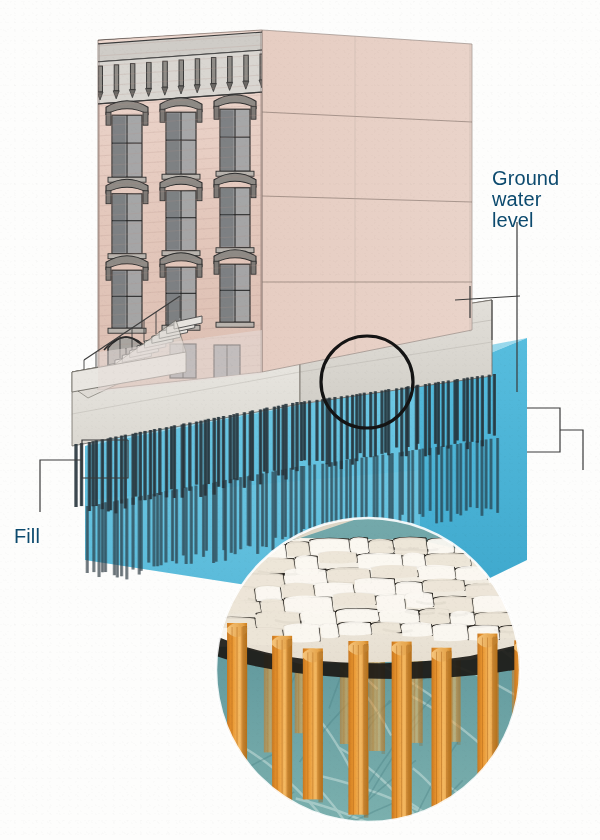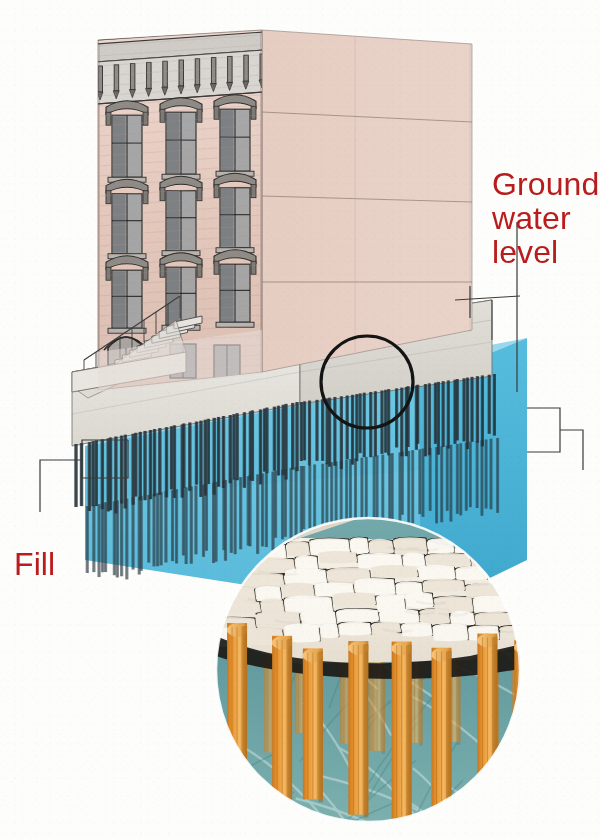--- a/index.html
+++ b/index.html
@@ -7,30 +7,30 @@
   body{
     width:600px;height:840px;position:relative;overflow:hidden;
     font-family:"Liberation Sans","DejaVu Sans",sans-serif;
     background:#fdfdfc;
   }
   #stage{position:absolute;inset:0;width:600px;height:840px;}
   svg#scene{position:absolute;left:0;top:0;width:600px;height:840px;}
 
   .lbl{
     position:absolute;
-    color:#b91c1c;
-    font-size:32px;
+    color:#0c4a6e;
+    font-size:20px;
     line-height:1.06;
     letter-spacing:0.1px;
     font-weight:400;
     white-space:pre-line;
   }
   #label-ground{left:492px;top:168px;}
   #label-silt{left:492px;top:472px;}
-  #label-fill{left:14px;top:548px;text-align:right;}
+  #label-fill{left:14px;top:526px;text-align:right;}
 
   .paper-grain{
     position:absolute;inset:0;pointer-events:none;
     opacity:.5;
     background-image:
       radial-gradient(circle at 12% 22%, rgba(0,0,0,.022) 0 1px, transparent 1px),
       radial-gradient(circle at 63% 47%, rgba(0,0,0,.02) 0 1px, transparent 1px),
       radial-gradient(circle at 34% 77%, rgba(0,0,0,.018) 0 1px, transparent 1px),
       radial-gradient(circle at 83% 12%, rgba(0,0,0,.02) 0 1px, transparent 1px);
     background-size:7px 7px,9px 9px,11px 11px,13px 13px;

